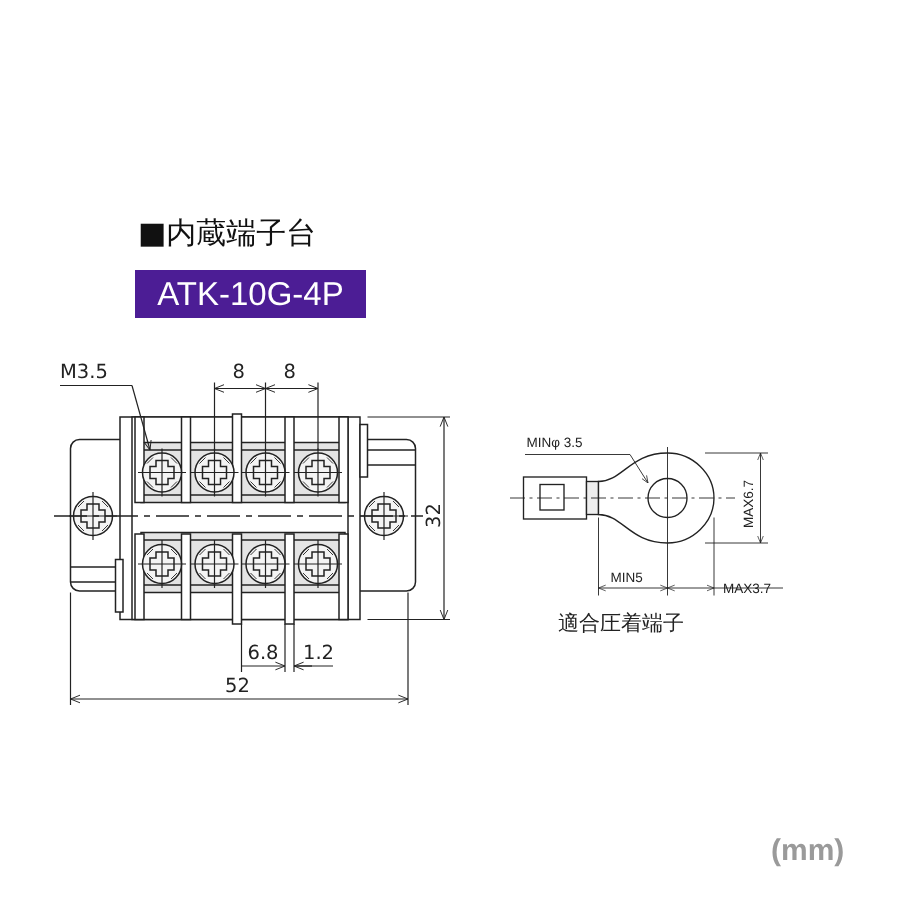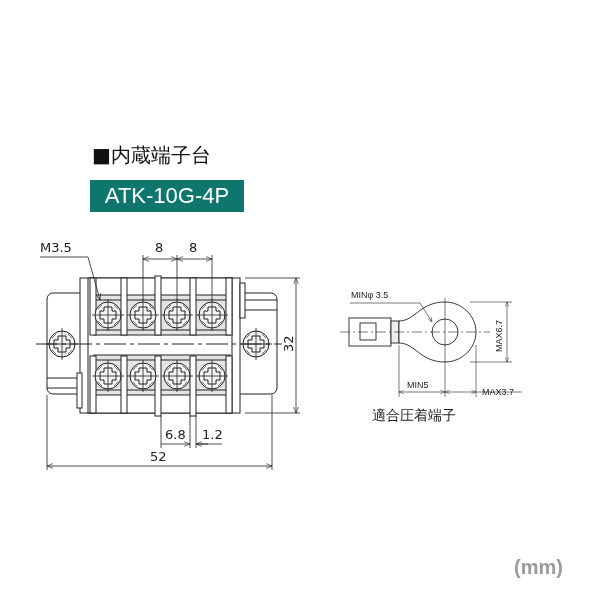--- a/index.html
+++ b/index.html
@@ -1,18 +1,18 @@
 <!DOCTYPE html>
 <html><head>
   <meta charset="utf-8">
   <style>
     html, body { margin: 0; padding: 0; background: #ffffff; }
     body { width: 600px; height: 600px; position: relative; overflow: hidden; font-family: "DejaVu Sans", sans-serif; }
     .heading { position: absolute; left: 92px; top: 142px; font-size: 20px; color: #111; letter-spacing: 0px; }
-    .model-box { position: absolute; left: 90px; top: 180px; width: 154px; height: 32px; background: #0f766e; color: #fff; font-family: "Liberation Sans", sans-serif; font-size: 22px; line-height: 32px; text-align: center; }
+    .model-box { position: absolute; left: 90px; top: 180px; width: 154px; height: 32px; background: #4c1d95; color: #fff; font-family: "Liberation Sans", sans-serif; font-size: 22px; line-height: 32px; text-align: center; }
     .units { position: absolute; left: 514px; top: 556px; font-family: "Liberation Sans", sans-serif; font-weight: bold; font-size: 20px; color: #9a9a9a; }
     svg.drawing { position: absolute; left: 0; top: 0; }
     .dim { font-family: "DejaVu Sans", sans-serif; font-size: 13px; fill: #222; }
     .dim-sm { font-family: "Liberation Sans", sans-serif; font-size: 9px; fill: #222; }
     .caption { font-family: "DejaVu Sans", sans-serif; font-size: 14px; fill: #222; }
   </style>
 </head>
 <body>
 
 <div class="heading">

